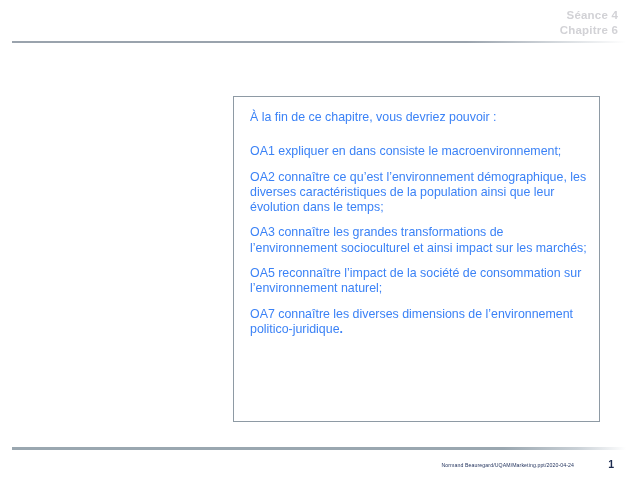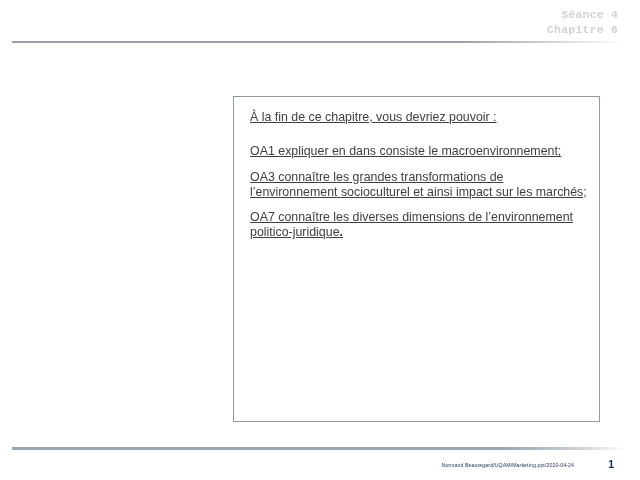--- a/index.html
+++ b/index.html
@@ -22,21 +22,20 @@
     right: 22px;
     text-align: right;
     line-height: 1.28;
   }
   #slide-header .hdr-line {
     font-size: 11.5px;
     font-weight: bold;
     color: #d2d2d6;
     letter-spacing: 0.2px;
     white-space: nowrap;
-    font-family: Liberation Mono, monospace;
   }
 
   #header-rule {
     position: absolute;
     left: 12px;
     top: 41px;
     width: 614px;
     height: 2px;
     background: linear-gradient(to right, #9aa3ad 0%, #9aa3ad 74%, #d9dde1 90%, #ffffff 100%);
   }
@@ -54,27 +53,26 @@
   }
 
   #objectives-list {
     position: absolute;
     left: 250px;
     top: 110px;
     width: 342px;
   }
 
   .obj-line {
-    color: #404040;
+    color: #3b82f6;
     font-size: 12.4px;
     line-height: 15.3px;
     margin: 0 0 10px 0;
     text-align: left;
     word-spacing: 0px;
-    text-decoration: underline;
   }
   .obj-line.intro {
     margin-bottom: 19px;
   }
   .obj-line.last {
     margin-bottom: 8px;
   }
   .obj-line .bold-end {
     font-weight: bold;
   }
@@ -122,21 +120,23 @@
   <div class="hdr-line">Chapitre 6</div>
 </div>
 
 <div id="header-rule"></div>
 
 <div id="objectives-box"></div>
 
 <div id="objectives-list">
   <p class="obj-line intro">À la fin de ce chapitre, vous devriez pouvoir :</p>
   <p class="obj-line">OA1 expliquer en dans consiste le macroenvironnement;</p>
+  <p class="obj-line">OA2 connaître ce qu’est l’environnement démographique, les diverses   caractéristiques de la population ainsi que leur évolution dans le temps;</p>
   <p class="obj-line">OA3 connaître les grandes transformations de l’environnement socioculturel et ainsi impact sur les marchés;</p>
+  <p class="obj-line">OA5 reconnaître l’impact de la société de consommation sur l’environnement naturel;</p>
   <p class="obj-line last"><span>OA7 connaître les diverses dimensions de l’environnement politico-juridique</span><span class="bold-end">.</span></p>
 </div>
 
 <div id="footer-rule"></div>
 
 <div id="slide-footer">
   <div id="footer-credit">Normand Beauregard/UQAM/Marketing.ppt/2020-04-24</div>
   <div id="page-number">1</div>
 </div>
 

